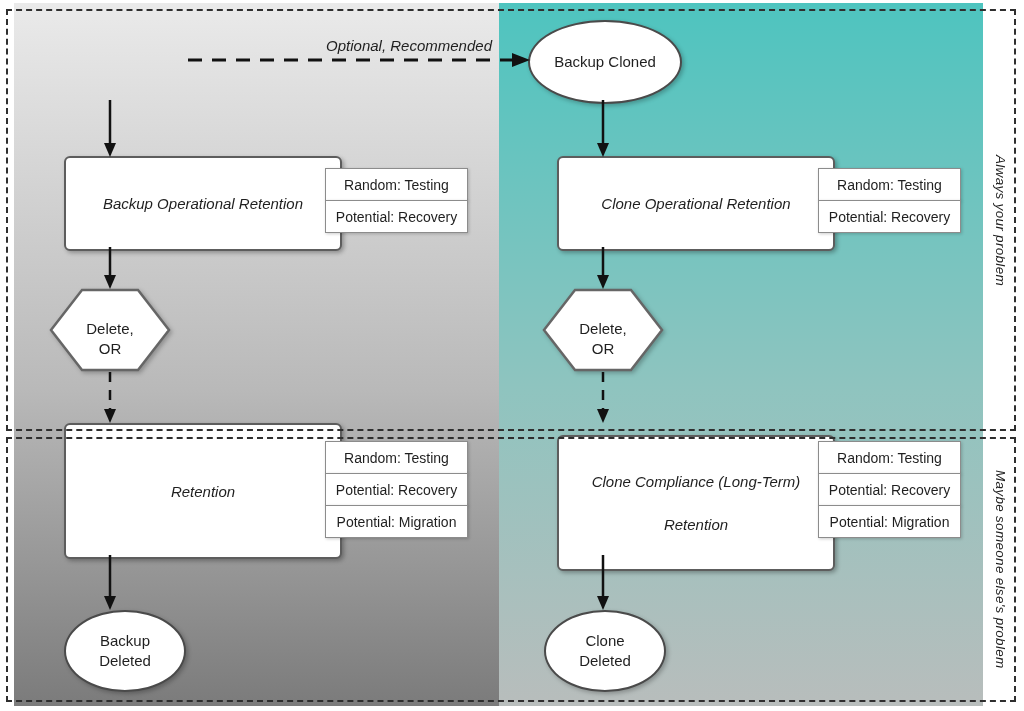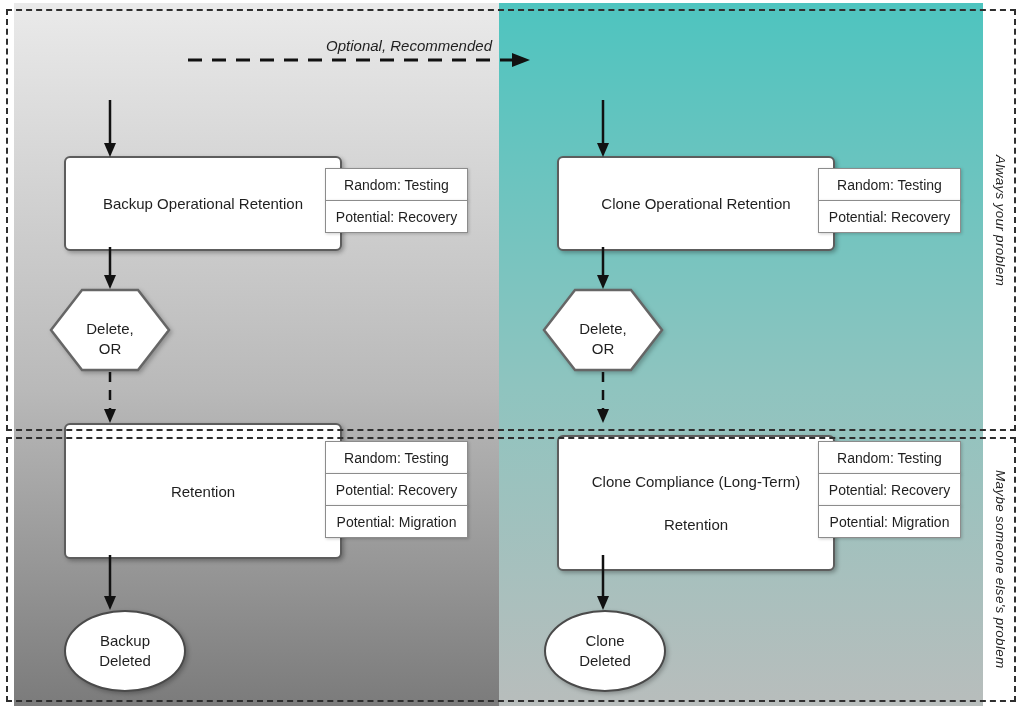--- a/index.html
+++ b/index.html
@@ -23,21 +23,21 @@
   .vlabel-top{top:9px;height:422px;}
   .vlabel-bottom{top:437px;height:265px;}
   .ellipse{
     position:absolute;background:#ffffff;border:2px solid #4a4a4a;border-radius:50%;
     display:flex;flex-direction:column;align-items:center;justify-content:center;text-align:center;
     font-size:15px;line-height:20px;z-index:2;box-shadow:2px 2px 4px rgba(0,0,0,.25);
   }
   .procbox{
     position:absolute;background:#ffffff;border:2px solid #5d5d5d;border-radius:6px;
     display:flex;flex-direction:column;align-items:center;justify-content:center;text-align:center;
-    font-size:15px;line-height:21px;z-index:1;box-shadow:2px 2px 4px rgba(0,0,0,.3);
+    font-size:15px;line-height:21px;z-index:1;box-shadow:2px 2px 4px rgba(0,0,0,.3);font-style:italic;
   }
   .tags{position:absolute;display:flex;flex-direction:column;z-index:2;width:143px;border-radius:13px;}
   .tag{
     background:#ffffff;border:1px solid #8c8c8c;height:33px;box-sizing:border-box;
     display:flex;align-items:center;justify-content:center;font-size:14px;
     margin-top:-1px;box-shadow:1px 1px 3px rgba(0,0,0,.2);
   }
   .tags .tag:first-child{margin-top:0;}
   .hex{position:absolute;z-index:2;}
   .hex svg{display:block;filter:drop-shadow(2px 2px 2px rgba(0,0,0,.25));}
@@ -95,20 +95,23 @@
     <div class="tag">Random: Testing</div>
     <div class="tag">Potential: Recovery</div>
     <div class="tag">Potential: Migration</div>
   </div>
 
   <div class="ellipse" style="left:64px;top:610px;width:118px;height:78px;">
     <span>Backup</span>
     <span>Deleted</span>
   </div>
 
+  <div class="ellipse" style="left:528px;top:20px;width:150px;height:80px;">
+    <span>Backup Cloned</span>
+  </div>
 
   <div class="procbox" style="left:557px;top:156px;width:274px;height:91px;">
     <span>Clone Operational Retention</span>
   </div>
 
   <div class="tags" style="left:818px;top:168px;">
     <div class="tag">Random: Testing</div>
     <div class="tag">Potential: Recovery</div>
   </div>
 

